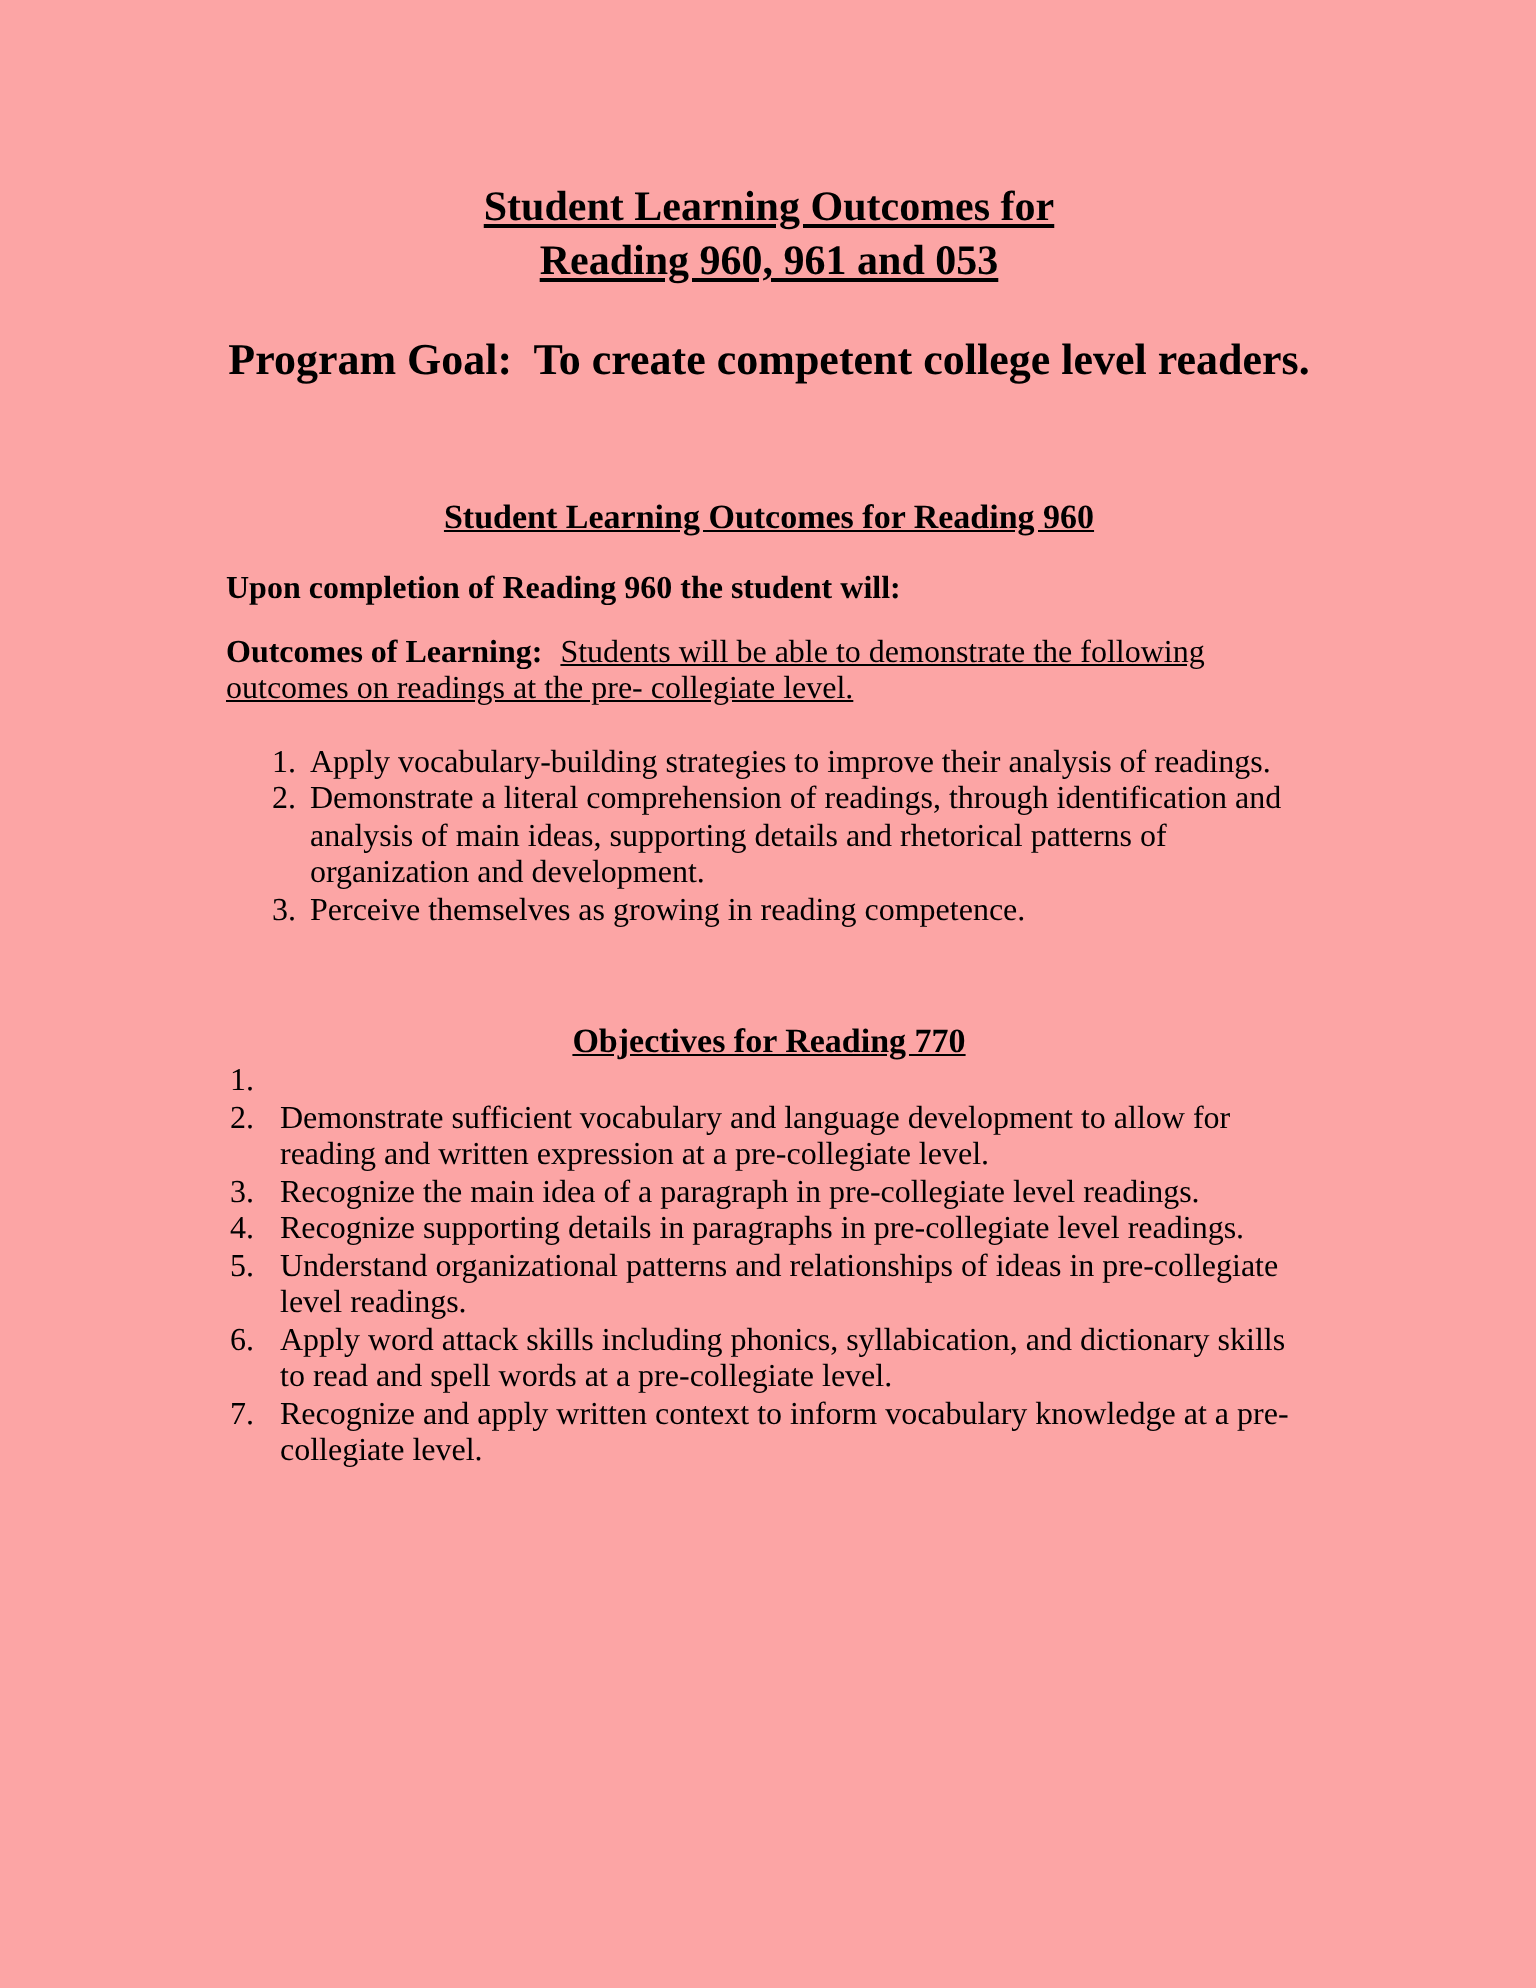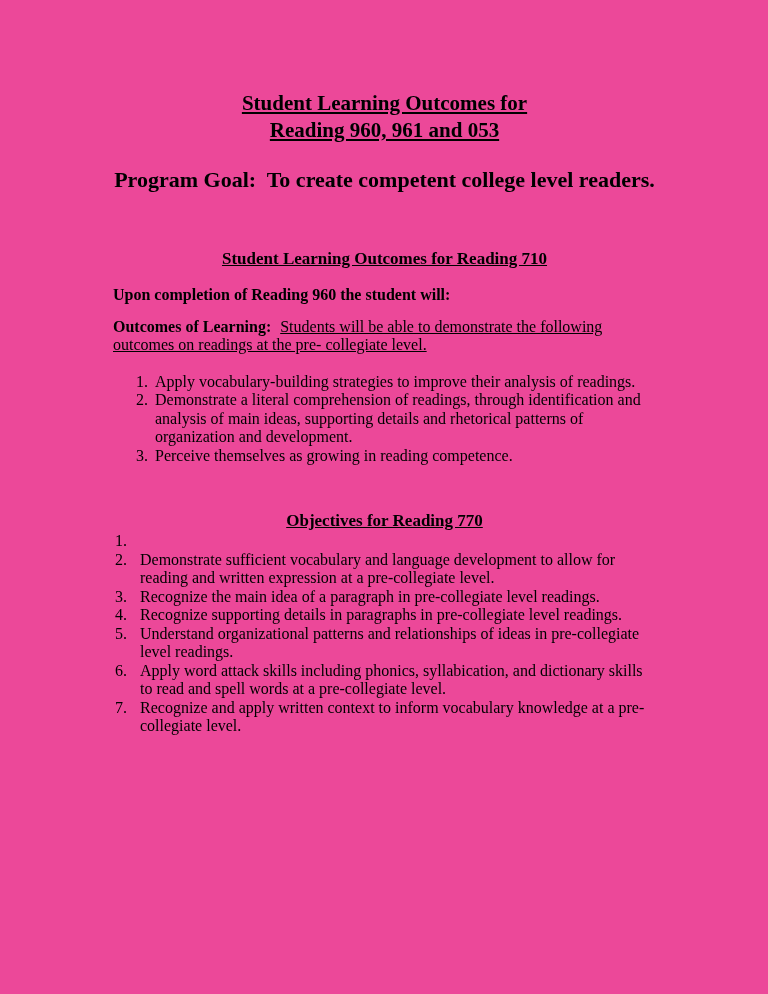--- a/index.html
+++ b/index.html
@@ -10,21 +10,21 @@
   body {
     width: 768px;
     height: 994px;
     font-family: "Liberation Serif", "DejaVu Serif", serif;
     color: #000000;
   }
   .page {
     position: relative;
     width: 768px;
     height: 994px;
-    background: #ec4899;
+    background: #fca5a5;
     overflow: hidden;
     box-sizing: border-box;
   }
   .content {
     box-sizing: border-box;
     padding: 90px 112px 0 113px; 
   }
   .u { text-decoration: underline; }
   .b { font-weight: bold; }
 
@@ -87,21 +87,21 @@
   <div class="content">
 
     <h1 class="doc-title">
       <span class="title-line"><span class="u">Student Learning Outcomes for</span></span>
       <span class="title-line"><span class="u">Reading 960, 961 and 053</span></span>
     </h1>
 
     <div class="program-goal">Program Goal:  To create competent college level readers.</div>
 
     <div class="section-heading heading-outcomes">
-      <span class="u">Student Learning Outcomes for Reading 710</span>
+      <span class="u">Student Learning Outcomes for Reading 960</span>
     </div>
 
     <div class="body-text intro-line b">Upon completion of Reading 960 the student will:</div>
 
     <div class="body-text condition-para">
       <span class="b">Outcomes of Learning:</span><span class="condition-text">Students will be able to demonstrate the following outcomes on readings at the pre- collegiate level.</span>
     </div>
 
     <div class="body-text num-list outcomes-list">
       <div class="li">

